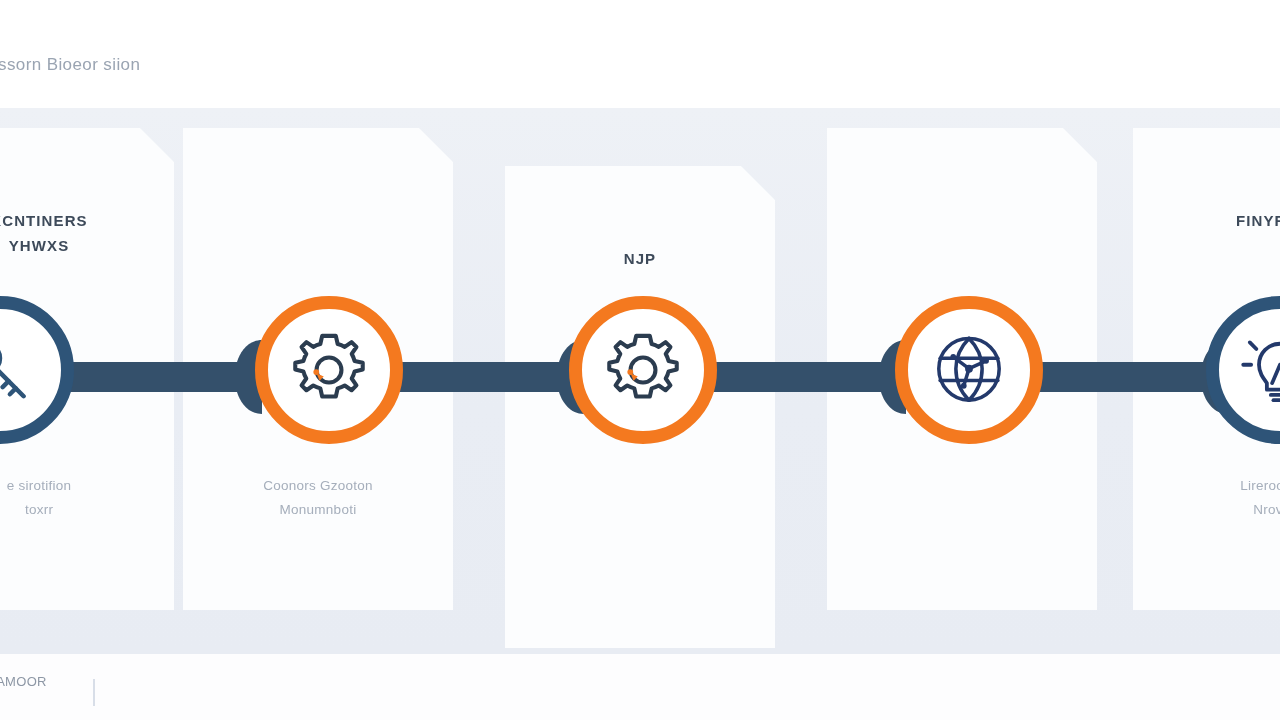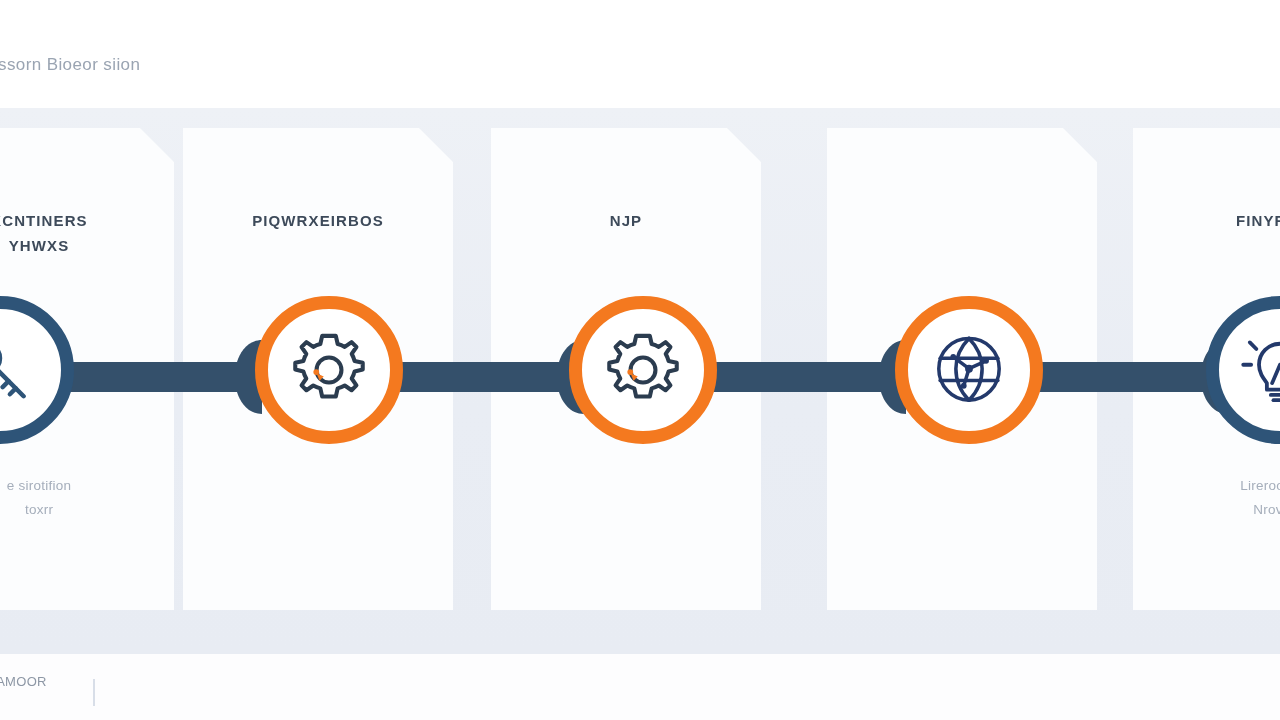--- a/index.html
+++ b/index.html
@@ -172,24 +172,24 @@
   </div>
 
   <div class="band"></div>
 
   <div class="card chamfer" style="left:-96px;">
     <div class="card-title">KCNTINERS<br>YHWXS</div>
     <div class="card-body">e sirotifion<br>toxrr</div>
   </div>
 
   <div class="card chamfer" style="left:183px;">
-    <div class="card-title">PIQWRXEIRBOS</div>
-  </div>
-
-  <div class="card chamfer" style="left:491px;">
+    <div class="card-body">Coonors Gzooton<br>Monumnboti</div>
+  </div>
+
+  <div class="card chamfer" style="left:505px;margin-top:38px;">
     <div class="card-title">NJP</div>
   </div>
 
   <div class="card chamfer" style="left:827px;">
   </div>
 
   <div class="card chamfer" style="left:1133px;">
     <div class="card-title">FINYRM</div>
     <div class="card-body">Lireroom<br>Nrov</div>
   </div>

